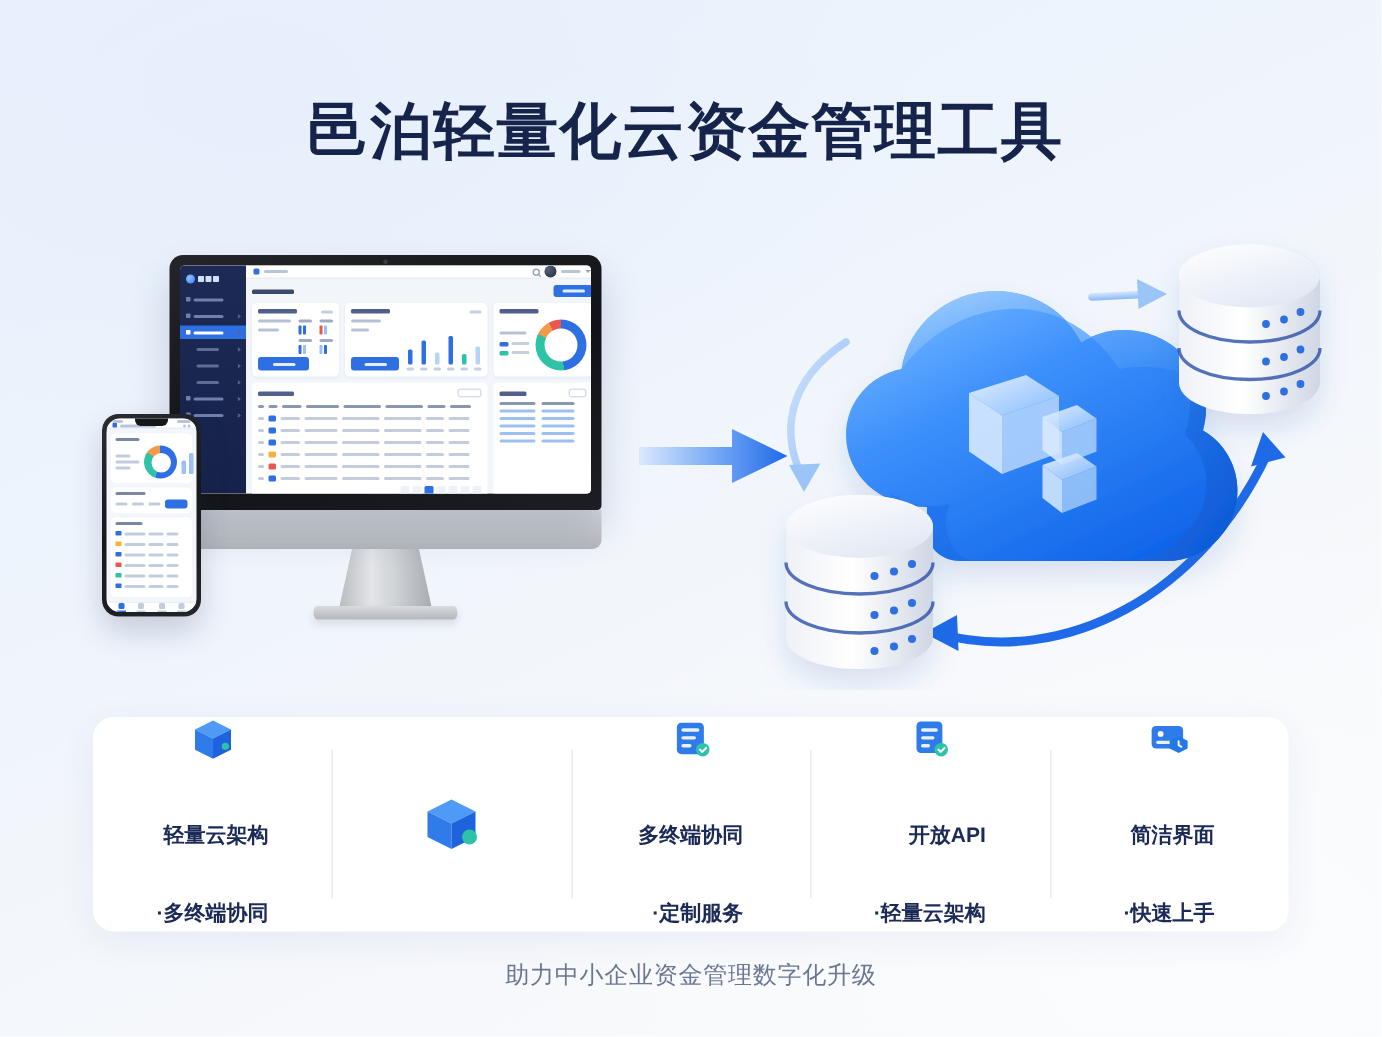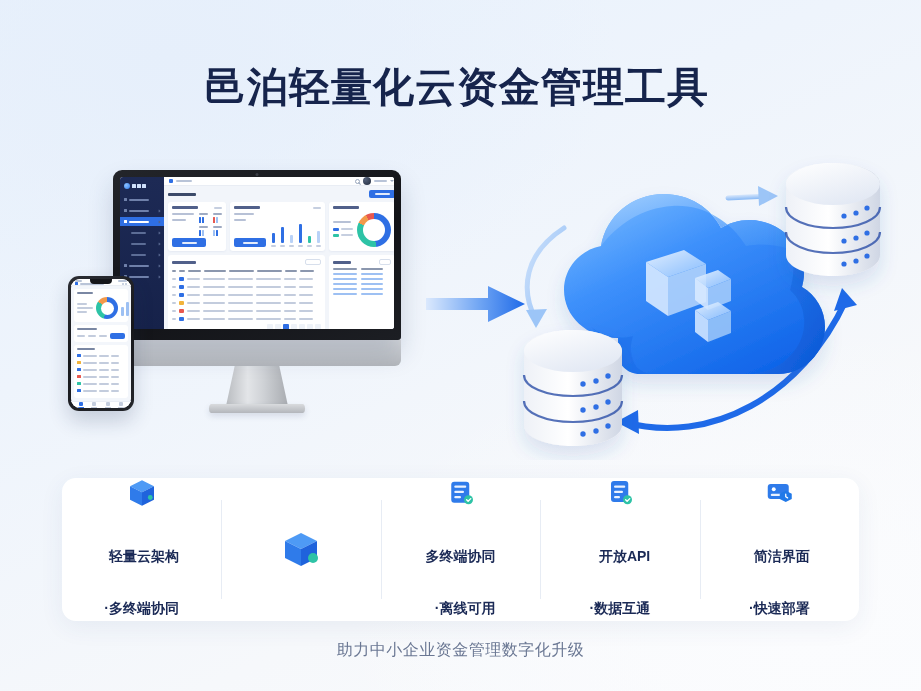--- a/index.html
+++ b/index.html
@@ -851,47 +851,47 @@
     <svg class="feature-icon" viewBox="0 0 42 40">
       <rect x="8" y="5" width="24" height="28" rx="4" fill="#2f7bea"></rect>
       <rect x="12" y="10" width="16" height="3" rx="1.5" fill="#eaf2ff"></rect>
       <rect x="12" y="17" width="13" height="3" rx="1.5" fill="#eaf2ff"></rect>
       <rect x="12" y="24" width="9" height="3" rx="1.5" fill="#eaf2ff"></rect>
       <circle cx="31" cy="29" r="6" fill="#2ec3a6"></circle>
       <path d="M28.5 29 L30.5 31 L34 27.5" fill="none" stroke="#fff" stroke-width="1.8" stroke-linecap="round" stroke-linejoin="round"></path>
     </svg>
     <div class="feature-text">
       <span>多终端协同</span><br>
-      <span>·离线可用</span>
+      <span>·定制服务</span>
     </div>
   </div>
 
   <div class="feature">
     <svg class="feature-icon" viewBox="0 0 42 40">
       <rect x="9" y="4" width="23" height="28" rx="4" fill="#2f7bea"></rect>
       <rect x="13" y="10" width="15" height="3" rx="1.5" fill="#eaf2ff"></rect>
       <rect x="13" y="17" width="12" height="3" rx="1.5" fill="#eaf2ff"></rect>
       <rect x="13" y="24" width="8" height="3" rx="1.5" fill="#eaf2ff"></rect>
       <circle cx="31" cy="29" r="6" fill="#2ec3a6"></circle>
       <path d="M28.5 29 L30.5 31 L34 27.5" fill="none" stroke="#fff" stroke-width="1.8" stroke-linecap="round" stroke-linejoin="round"></path>
     </svg>
     <div class="feature-text">
       <span>开放API</span><br>
-      <span>·数据互通</span>
+      <span>·轻量云架构</span>
     </div>
   </div>
 
   <div class="feature">
     <svg class="feature-icon" viewBox="0 0 42 40">
       <rect x="6" y="8" width="28" height="20" rx="4" fill="#2f7bea"></rect>
       <circle cx="14" cy="15" r="2.6" fill="#ffffff"></circle>
       <rect x="10" y="21" width="14" height="3" rx="1.5" fill="#eaf2ff"></rect>
       <path d="M30 17 L38 21 L38 28 L30 32 L22 28 L22 21 Z" fill="#2179e8"></path>
       <path d="M30 21.5 L30 25 L32.5 26.5" fill="none" stroke="#fff" stroke-width="1.7" stroke-linecap="round" stroke-linejoin="round"></path>
     </svg>
     <div class="feature-text">
       <span>简洁界面</span><br>
-      <span>·快速部署</span>
+      <span>·快速上手</span>
     </div>
   </div>
 </div>
 
 <div class="footnote">助力中小企业资金管理数字化升级</div>
 
 </body></html>

